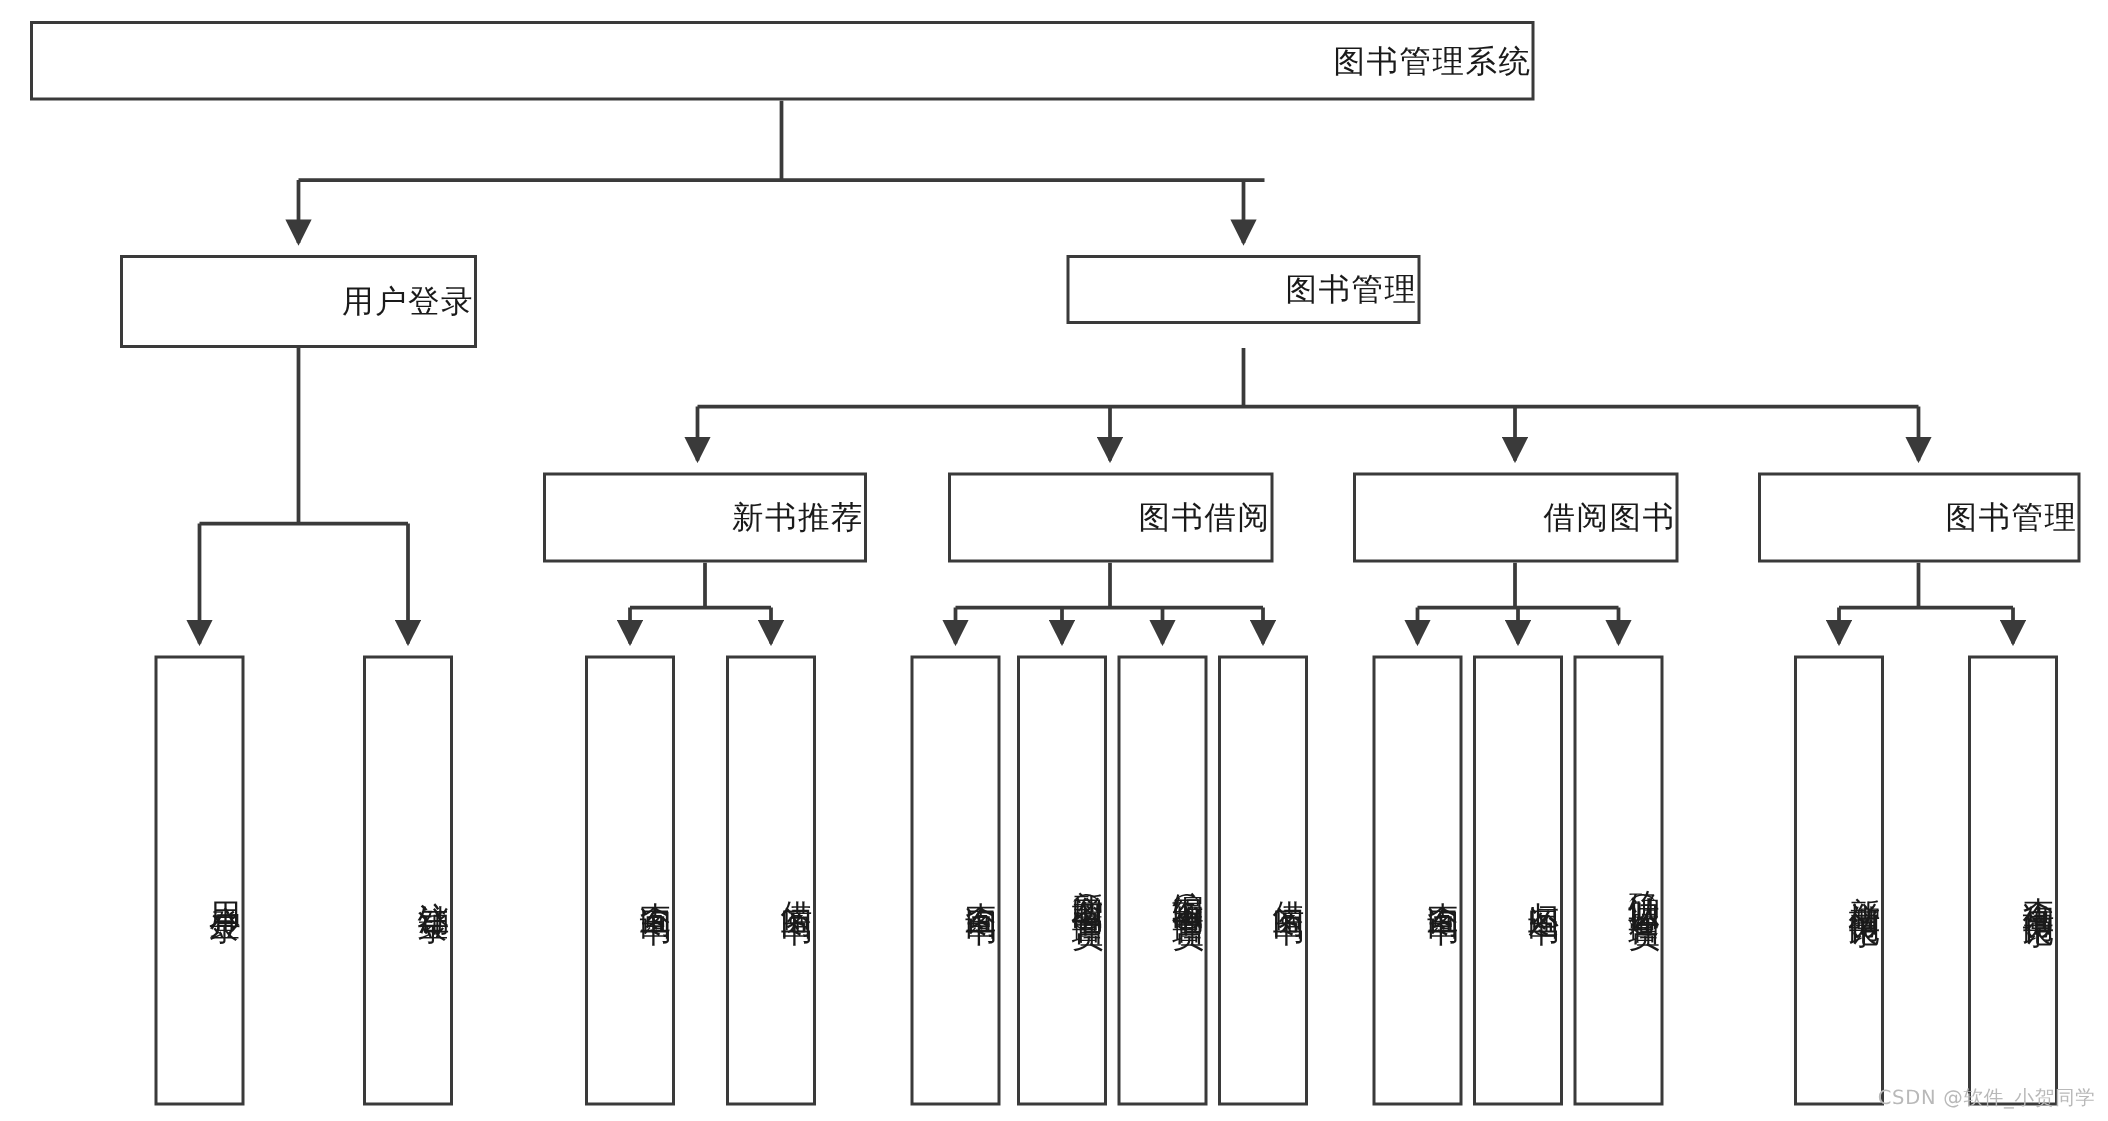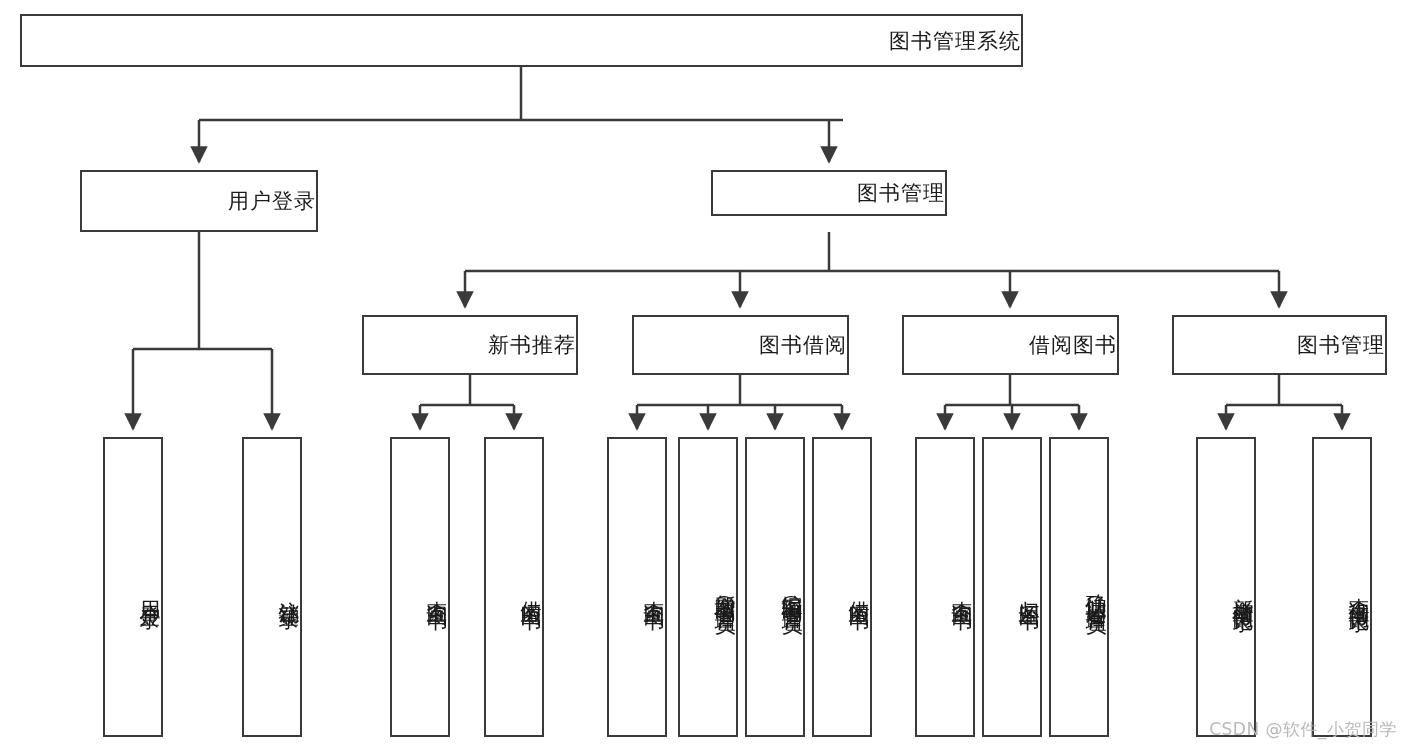--- a/index.html
+++ b/index.html
@@ -55,21 +55,21 @@
     white-space: pre;
   }
   .node.v .lbl {
     writing-mode: vertical-rl;
     text-orientation: upright;
   }
   .watermark {
     position: absolute;
     right: 8px;
     bottom: 6px;
-    font-size: 17px;
+    font-size: 13px;
     color: #b9b9b9;
     letter-spacing: 0.5px;
     white-space: nowrap;
     font-family: "DejaVu Sans", "Liberation Sans", sans-serif;
   }
 </style>
 </head>
 <body>
 
 <div id="canvas">

